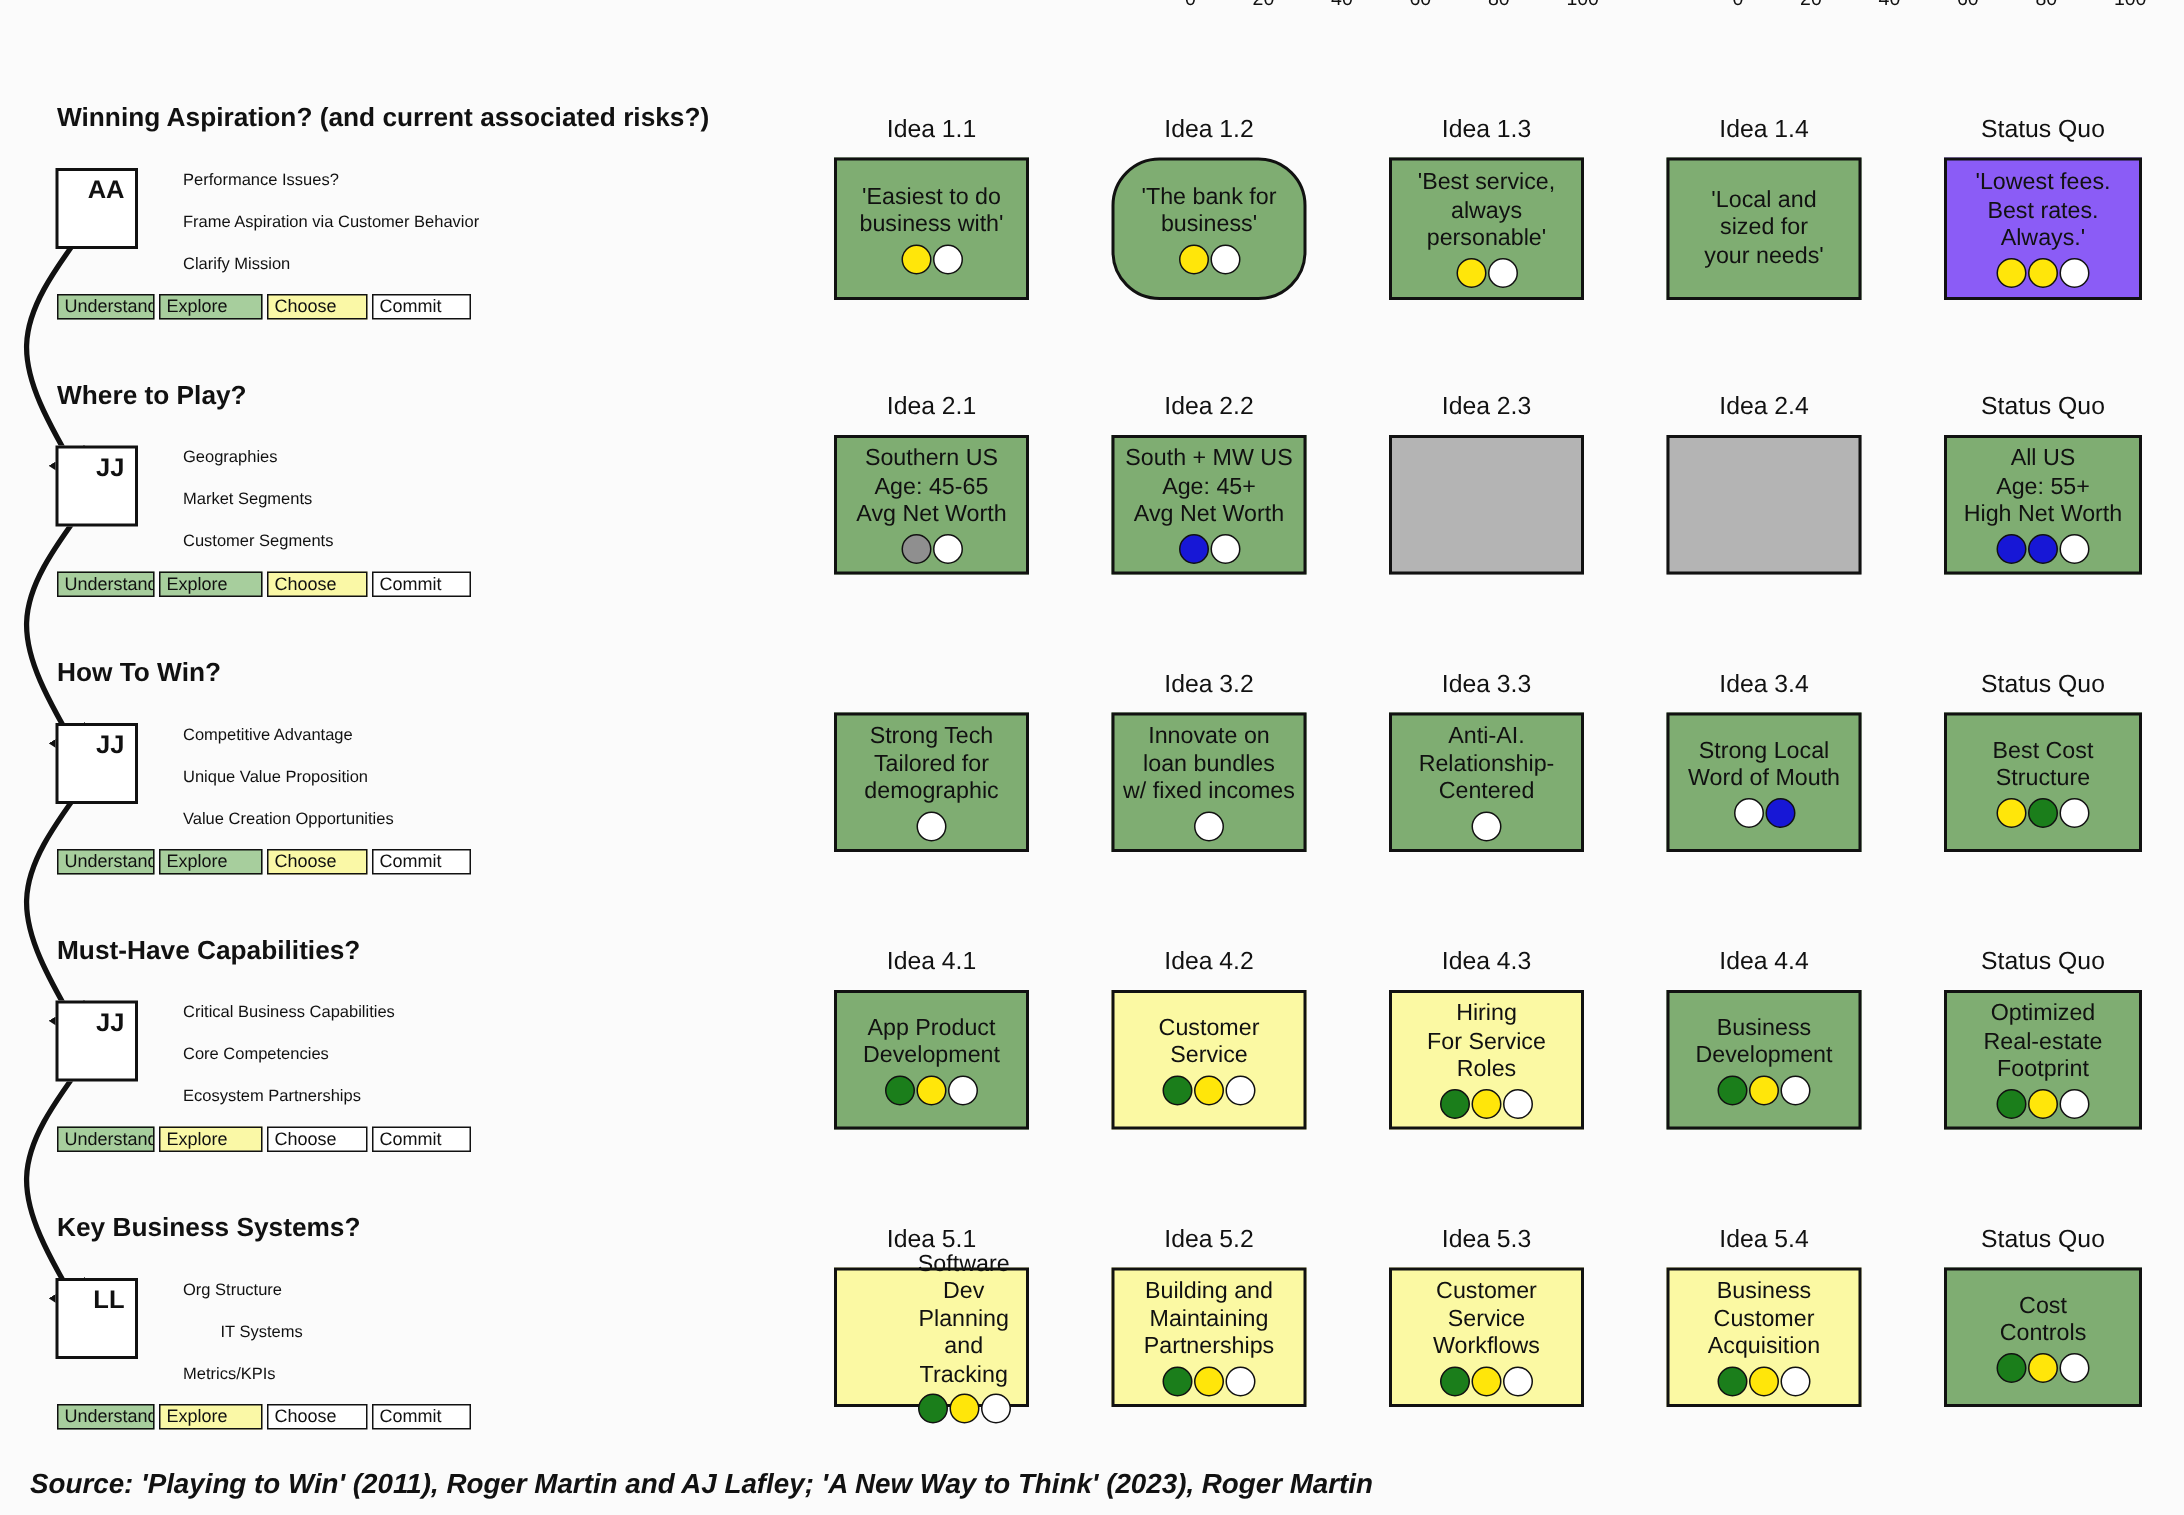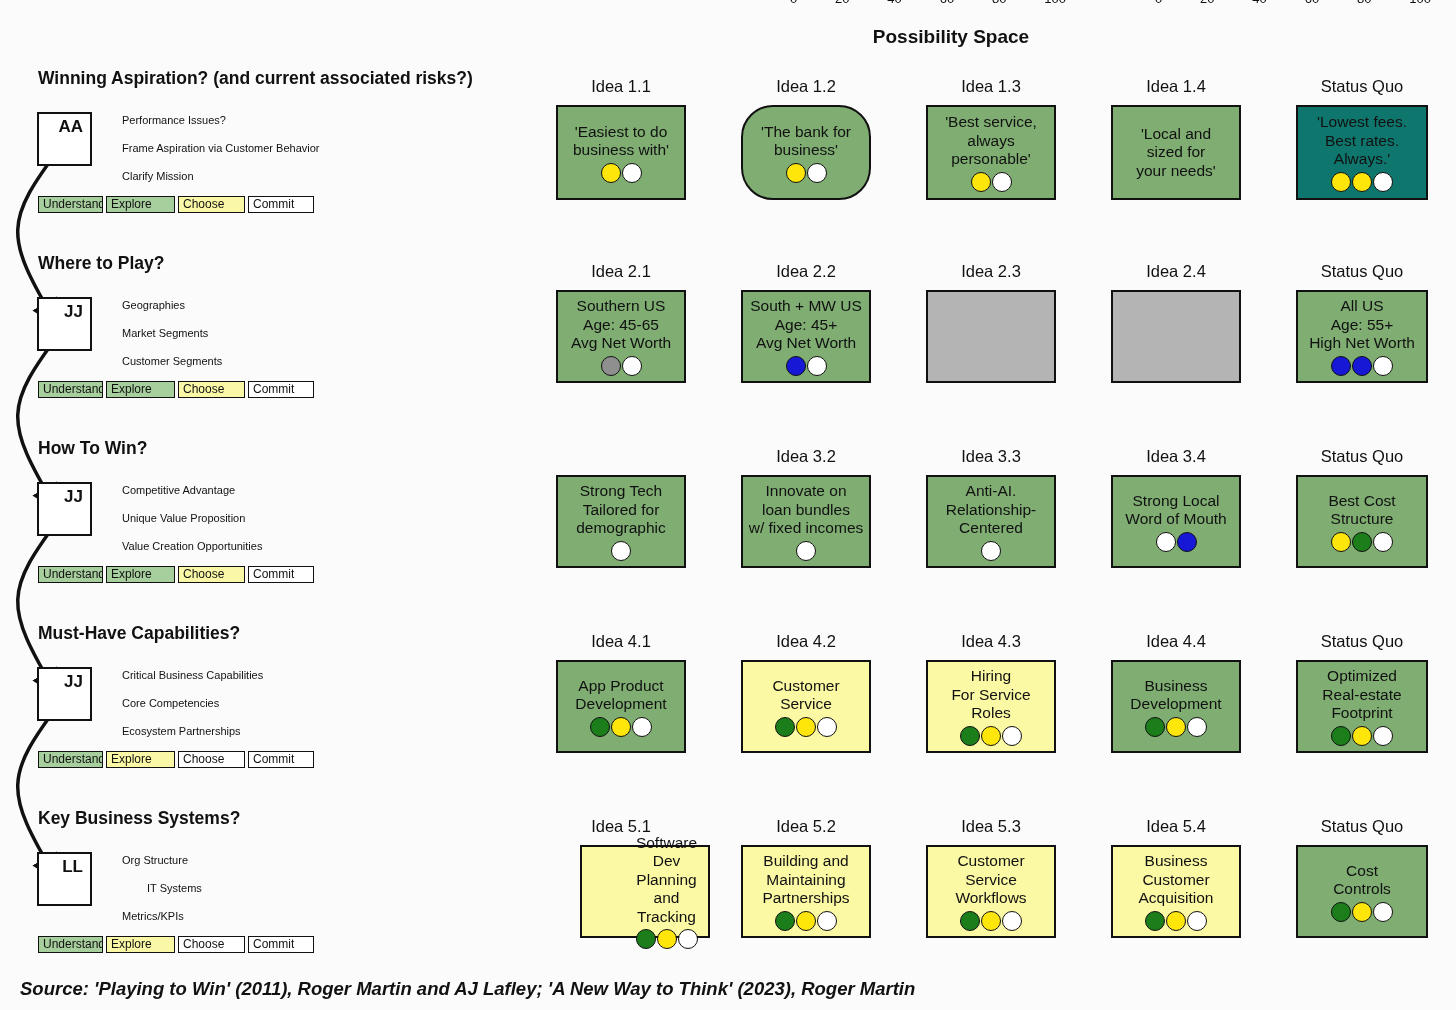--- a/index.html
+++ b/index.html
@@ -43,21 +43,20 @@
     </div>
   <div class="ticks abs" style="left:1155px">
       <span>0</span>
       <span>20</span>
       <span>40</span>
       <span>60</span>
       <span>80</span>
       <span>100</span>
     </div>
 
-  <div id="possibility" class="abs">Possibility Space</div>
 
   <svg id="arrows" class="abs" width="220" height="1010">
     <defs>
       <marker id="ah" markerWidth="8" markerHeight="8" refX="6.5" refY="4" orient="auto">
         <path d="M0,0 L8,4 L0,8 z" fill="#111"></path>
       </marker>
     </defs>
     <path d="M 62 145 C 4 222, 4 235, 56 323" fill="none" stroke="#111" stroke-width="3.5" stroke-linecap="round" marker-end="url(#ah)"></path>
     <path d="M 62 330 C 4 407, 4 420, 56 508" fill="none" stroke="#111" stroke-width="3.5" stroke-linecap="round" marker-end="url(#ah)"></path>
     <path d="M 62 515 C 4 592, 4 605, 56 693" fill="none" stroke="#111" stroke-width="3.5" stroke-linecap="round" marker-end="url(#ah)"></path>
@@ -104,21 +103,21 @@
           <span class="dot" style="background: rgb(255, 255, 255);"></span>
         </div>
       </div>
       <div class="col-label abs" style="left: 1111px; top: 77px; width: 130px; text-align: center;">Idea 1.4</div>
       <div class="card abs" style="left: 1111px; top: 105px; width: 130px; height: 95px; background: rgb(127, 173, 114);">
         <div class="card-text">'Local and
 sized for
 your needs'</div>
       </div>
       <div class="col-label abs" style="left: 1296px; top: 77px; width: 132px;">Status Quo</div>
-      <div class="card abs" style="left: 1296px; top: 105px; width: 132px; height: 95px; background: #0f766e;">
+      <div class="card abs" style="left: 1296px; top: 105px; width: 132px; height: 95px; background: #8b5cf6;">
         <div class="card-text">'Lowest fees.
 Best rates.
 Always.'</div>
         <div class="dot-row">
           <span class="dot" style="background: rgb(255, 230, 10);"></span>
           <span class="dot" style="background: rgb(255, 230, 10);"></span>
           <span class="dot" style="background: rgb(255, 255, 255);"></span>
         </div>
       </div>
       <div class="sec-q abs" style="left: 38px; top: 253px;">Where to Play?</div>
@@ -292,21 +291,21 @@
         <div>LL</div>
       </div>
       <div class="sec-item abs" style="left: 122px; top: 846px;">Org Structure</div>
       <div class="sec-item abs" style="left: 110px; top: 874px; margin-left: 37px;">IT Systems</div>
       <div class="sec-item abs" style="left: 122px; top: 902px;">Metrics/KPIs</div>
       <div class="stage-btn abs" style="left: 38px; top: 936px; width: 65px; background: rgb(167, 206, 157);">Understand</div>
       <div class="stage-btn abs" style="left: 106px; top: 936px; width: 69px; background: rgb(250, 248, 166);">Explore</div>
       <div class="stage-btn abs" style="left: 178px; top: 936px; width: 67px; background: rgb(255, 255, 255);">Choose</div>
       <div class="stage-btn abs" style="left: 248px; top: 936px; width: 66px; background: rgb(255, 255, 255);">Commit</div>
       <div class="col-label abs" style="left: 556px; top: 817px; width: 130px;">Idea 5.1</div>
-      <div class="card abs" style="left: 580px; top: 845px; width: 130px; height: 93px; background: rgb(251, 249, 163); padding-left: 43px;">
+      <div class="card abs" style="left: 556px; top: 845px; width: 130px; height: 93px; background: rgb(251, 249, 163); padding-left: 43px;">
         <div class="card-text">Software Dev
 Planning and
 Tracking</div>
         <div class="dot-row">
           <span class="dot" style="background: rgb(27, 126, 27);"></span>
           <span class="dot" style="background: rgb(255, 230, 10);"></span>
           <span class="dot" style="background: rgb(255, 255, 255);"></span>
         </div>
       </div>
       <div class="col-label abs" style="left: 741px; top: 817px; width: 130px;">Idea 5.2</div>

